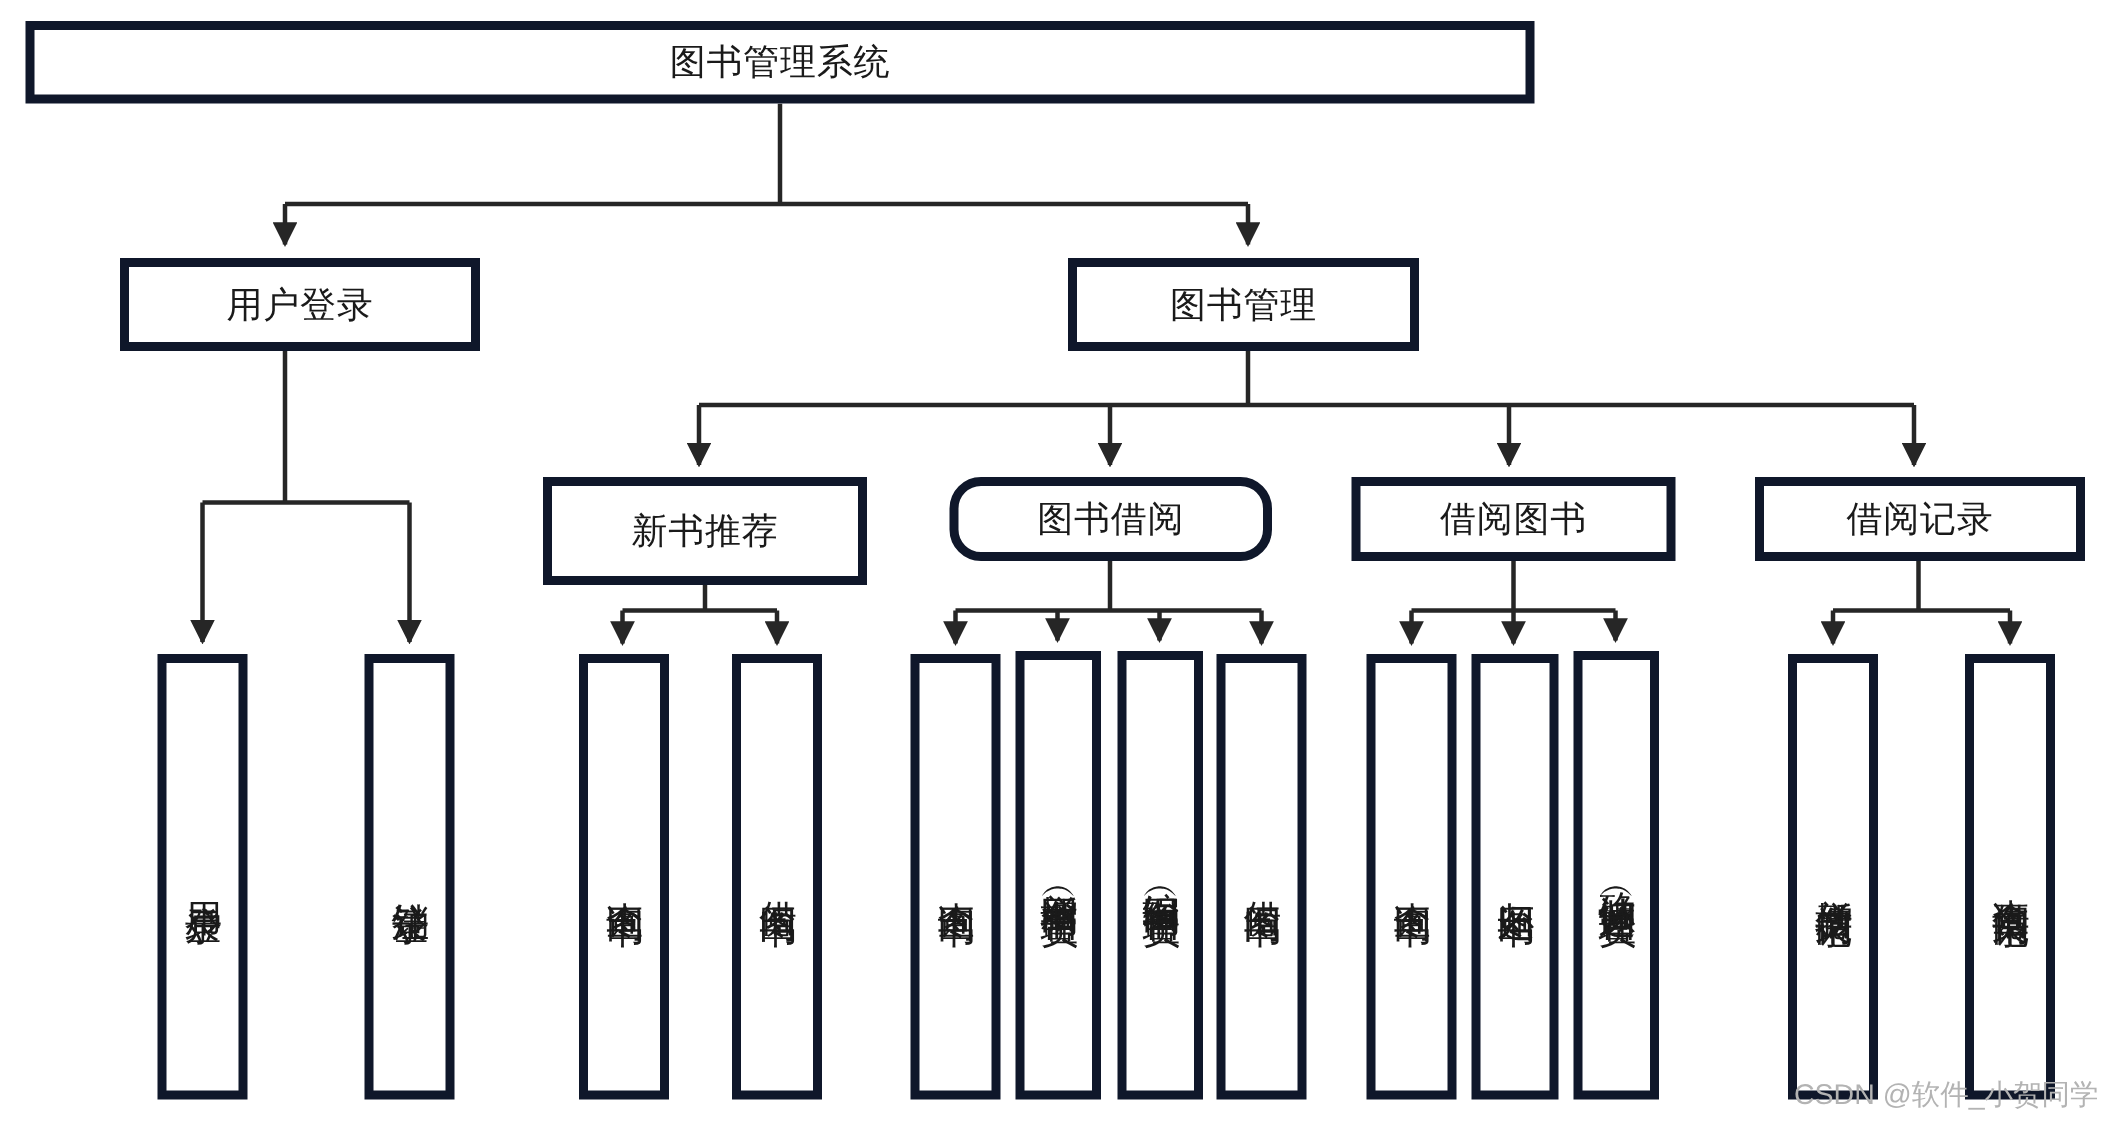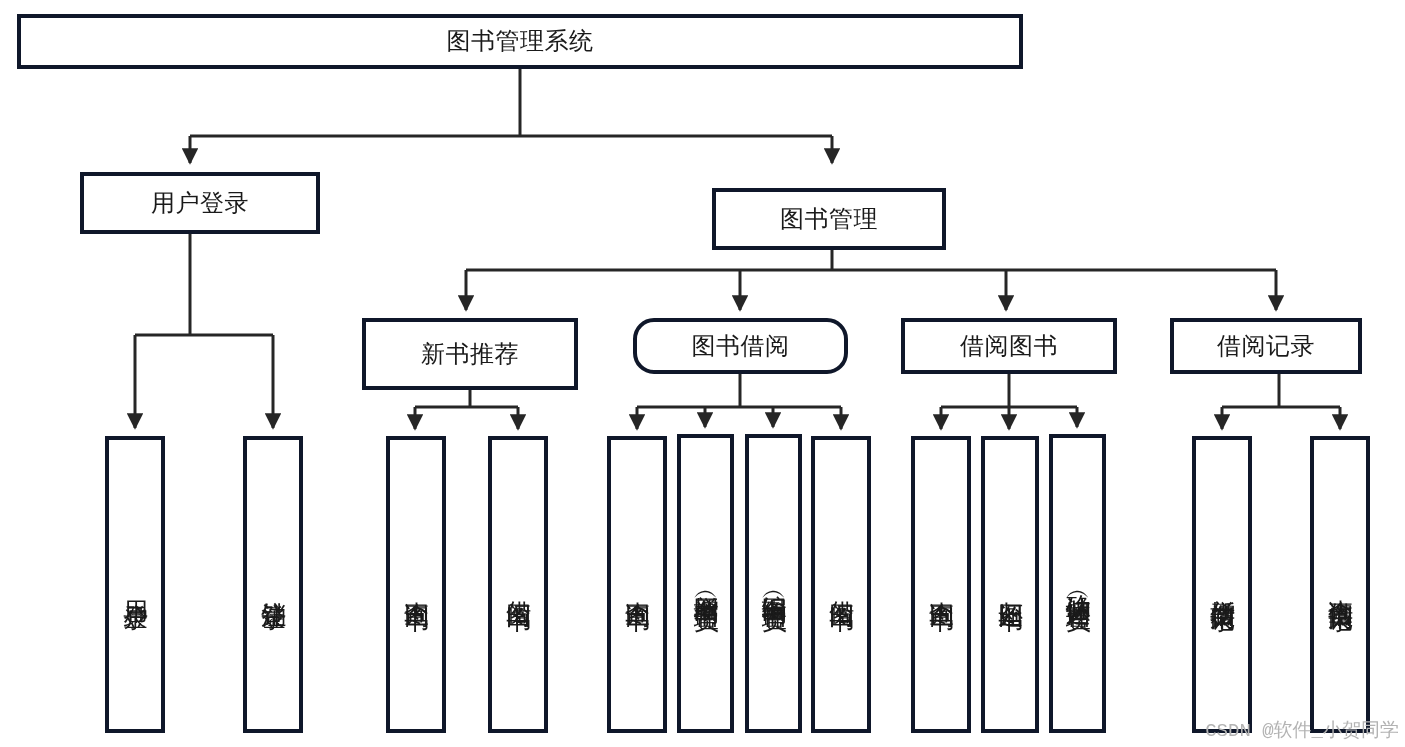--- a/index.html
+++ b/index.html
@@ -15,21 +15,21 @@
     position: relative;
     width: 1405px;
     height: 747px;
     background: #ffffff;
     overflow: hidden;
   }
   .node {
     position: absolute;
     box-sizing: border-box;
     background: #ffffff;
-    border: 4px solid #0f172a;
+    border: 6px solid #0f172a;
     display: flex;
     align-items: center;
     justify-content: center;
     color: #1a1a1a;
   }
   .node .label {
     display: block;
     text-align: center;
     line-height: 1.18;
     letter-spacing: 0.5px;
@@ -60,21 +60,21 @@
     height: 747px;
     pointer-events: none;
   }
   #watermark {
     position: absolute;
     right: 6px;
     bottom: 4px;
     font-size: 19px;
     color: #b3b3b3;
     white-space: nowrap;
-    font-family: Liberation Mono, monospace;
+    font-family: Liberation Sans, sans-serif;
   }
 </style>
 </head>
 <body>
 
 <div id="diagram-root">
 
   <svg id="connectors" viewBox="0 0 1405 747" xmlns="http://www.w3.org/2000/svg">
     <defs>
       <marker id="arrow" viewBox="0 0 10 10" refX="9" refY="5" markerWidth="5.5" markerHeight="5.5" orient="auto-start-reverse">
@@ -126,37 +126,37 @@
   </svg>
 
   <div class="node h" style="left:17px; top:14px; width:1006px; height:55px;">
     <span class="label">图书管理系统</span>
   </div>
 
   <div class="node h" style="left:80px; top:172px; width:240px; height:62px;">
     <span class="label">用户登录</span>
   </div>
 
-  <div class="node h" style="left:712px; top:172px; width:234px; height:62px;margin-top:16px;">
+  <div class="node h" style="left:712px; top:172px; width:234px; height:62px;">
     <span class="label">图书管理</span>
   </div>
 
   <div class="node h" style="left:362px; top:318px; width:216px; height:72px;">
     <span class="label">新书推荐</span>
   </div>
 
   <div class="node h" style="left:633px; top:318px; width:215px; height:56px;border-radius:21px;">
     <span class="label">图书借阅</span>
   </div>
 
   <div class="node h" style="left:901px; top:318px; width:216px; height:56px;">
     <span class="label">借阅图书</span>
   </div>
 
-  <div class="node h" style="left:1170px; top:318px; width:192px; height:56px;">
+  <div class="node h" style="left:1170px; top:318px; width:220px; height:56px;">
     <span class="label">借阅记录</span>
   </div>
 
   <div class="node v" style="left:105px; top:436px; width:60px; height:297px;">
     <span class="label">用户登录</span>
   </div>
 
   <div class="node v" style="left:243px; top:436px; width:60px; height:297px;">
     <span class="label">注销登录</span>
   </div>

